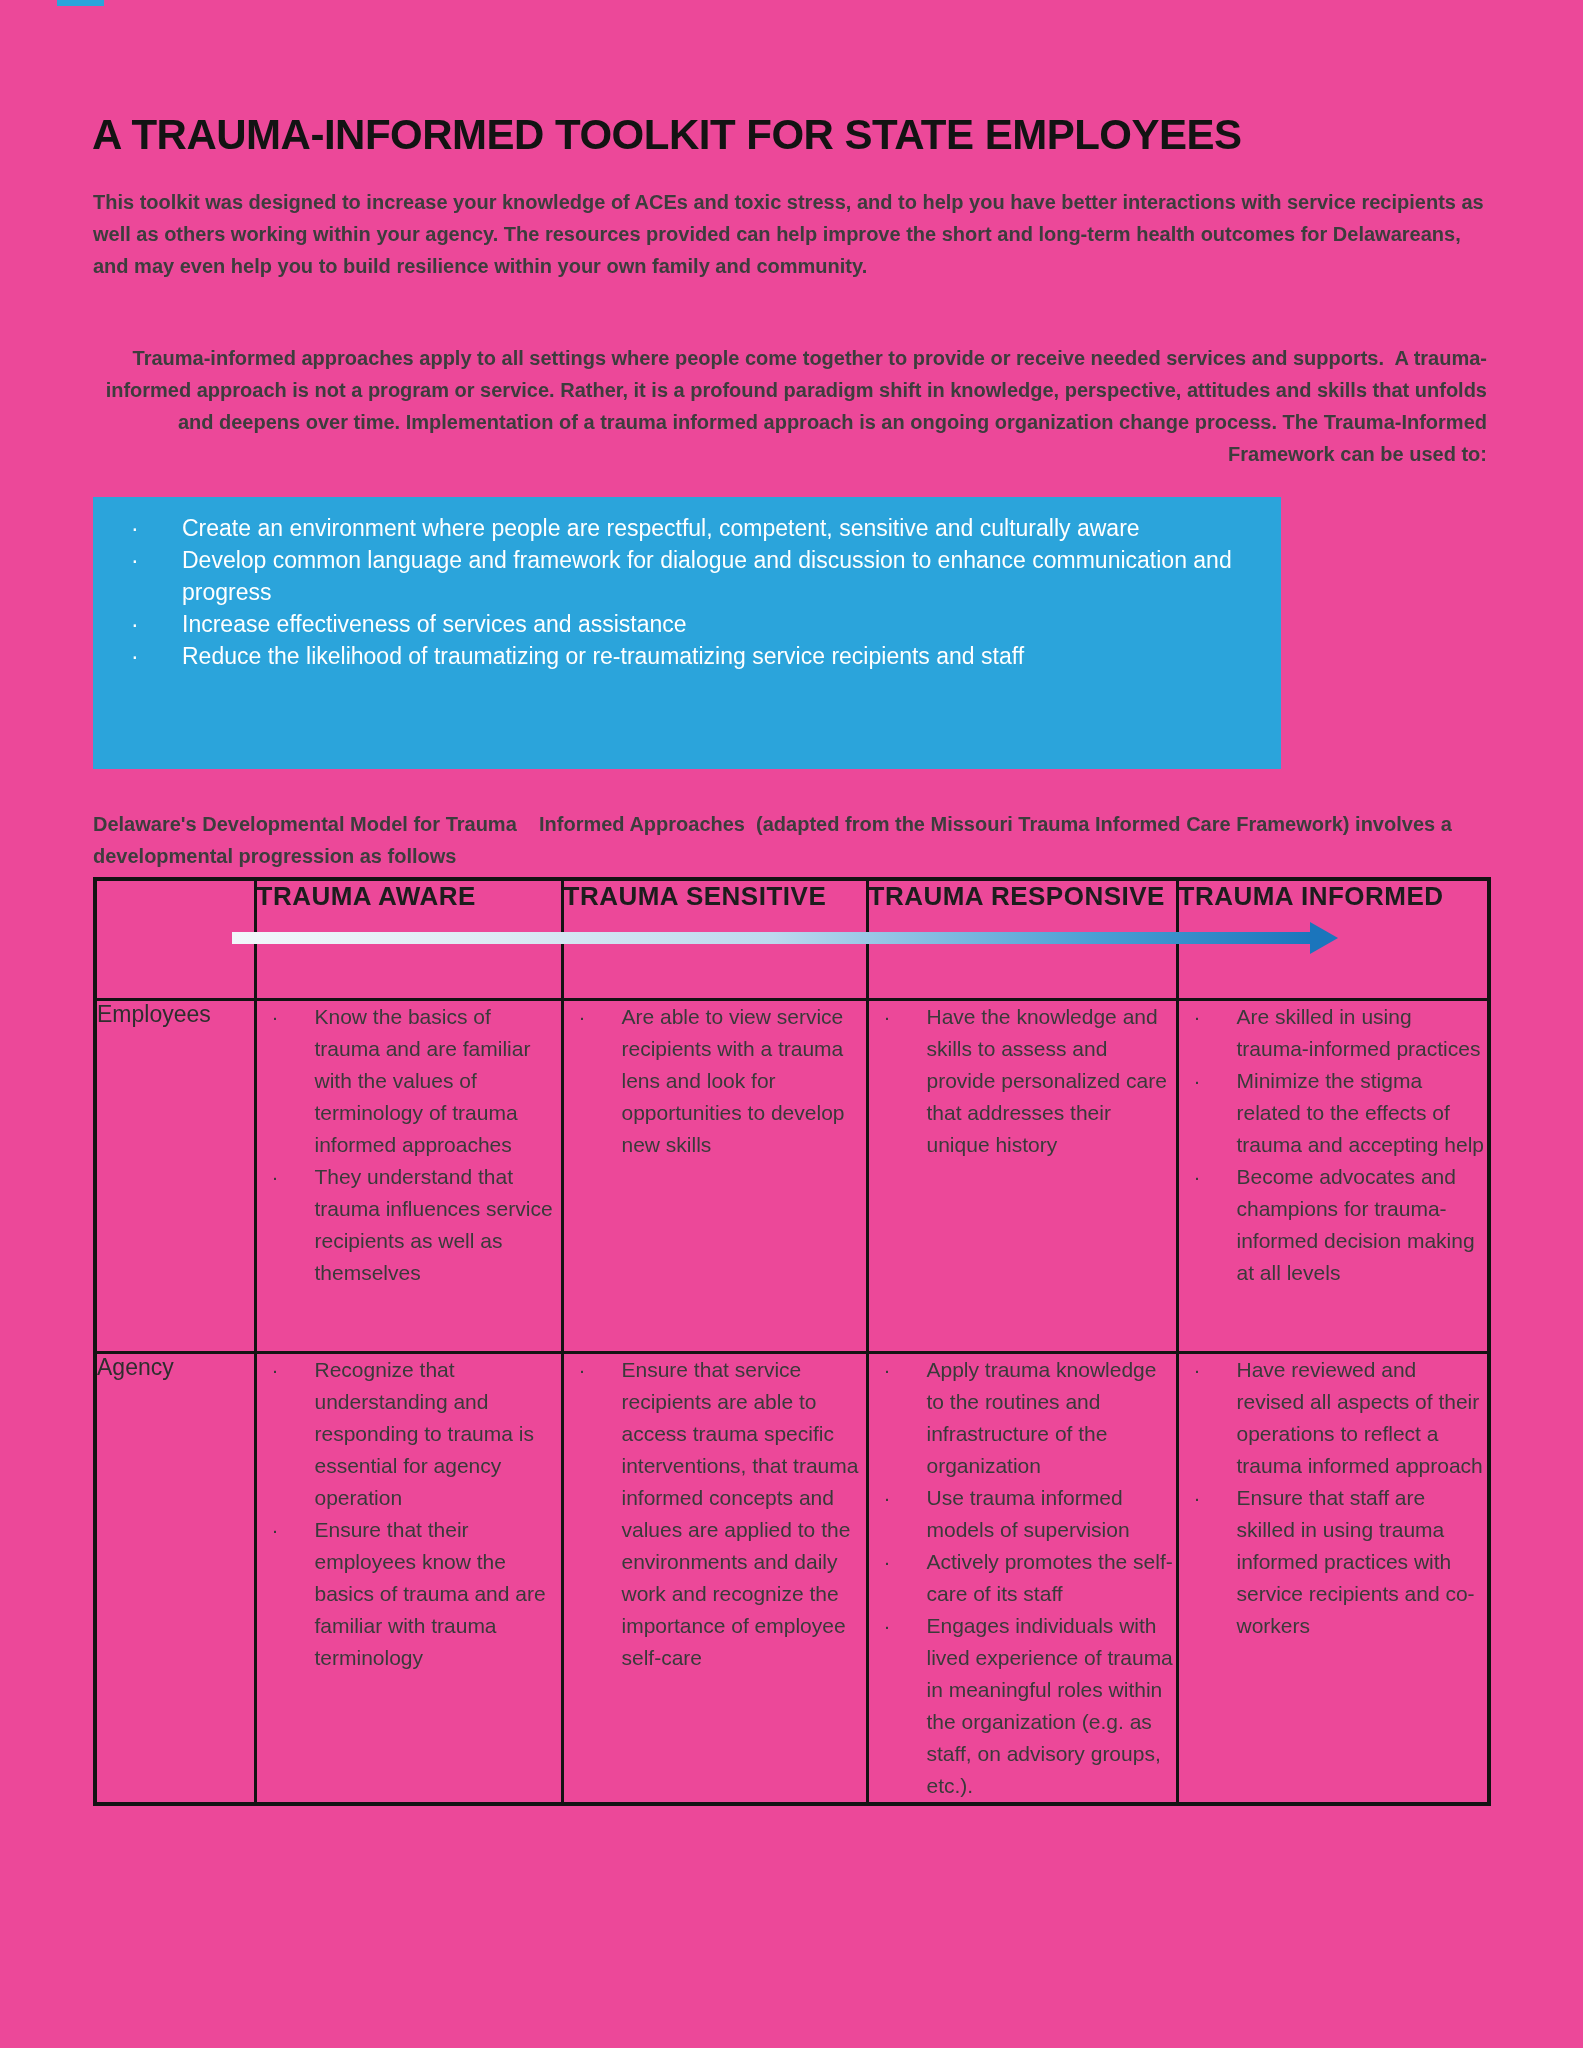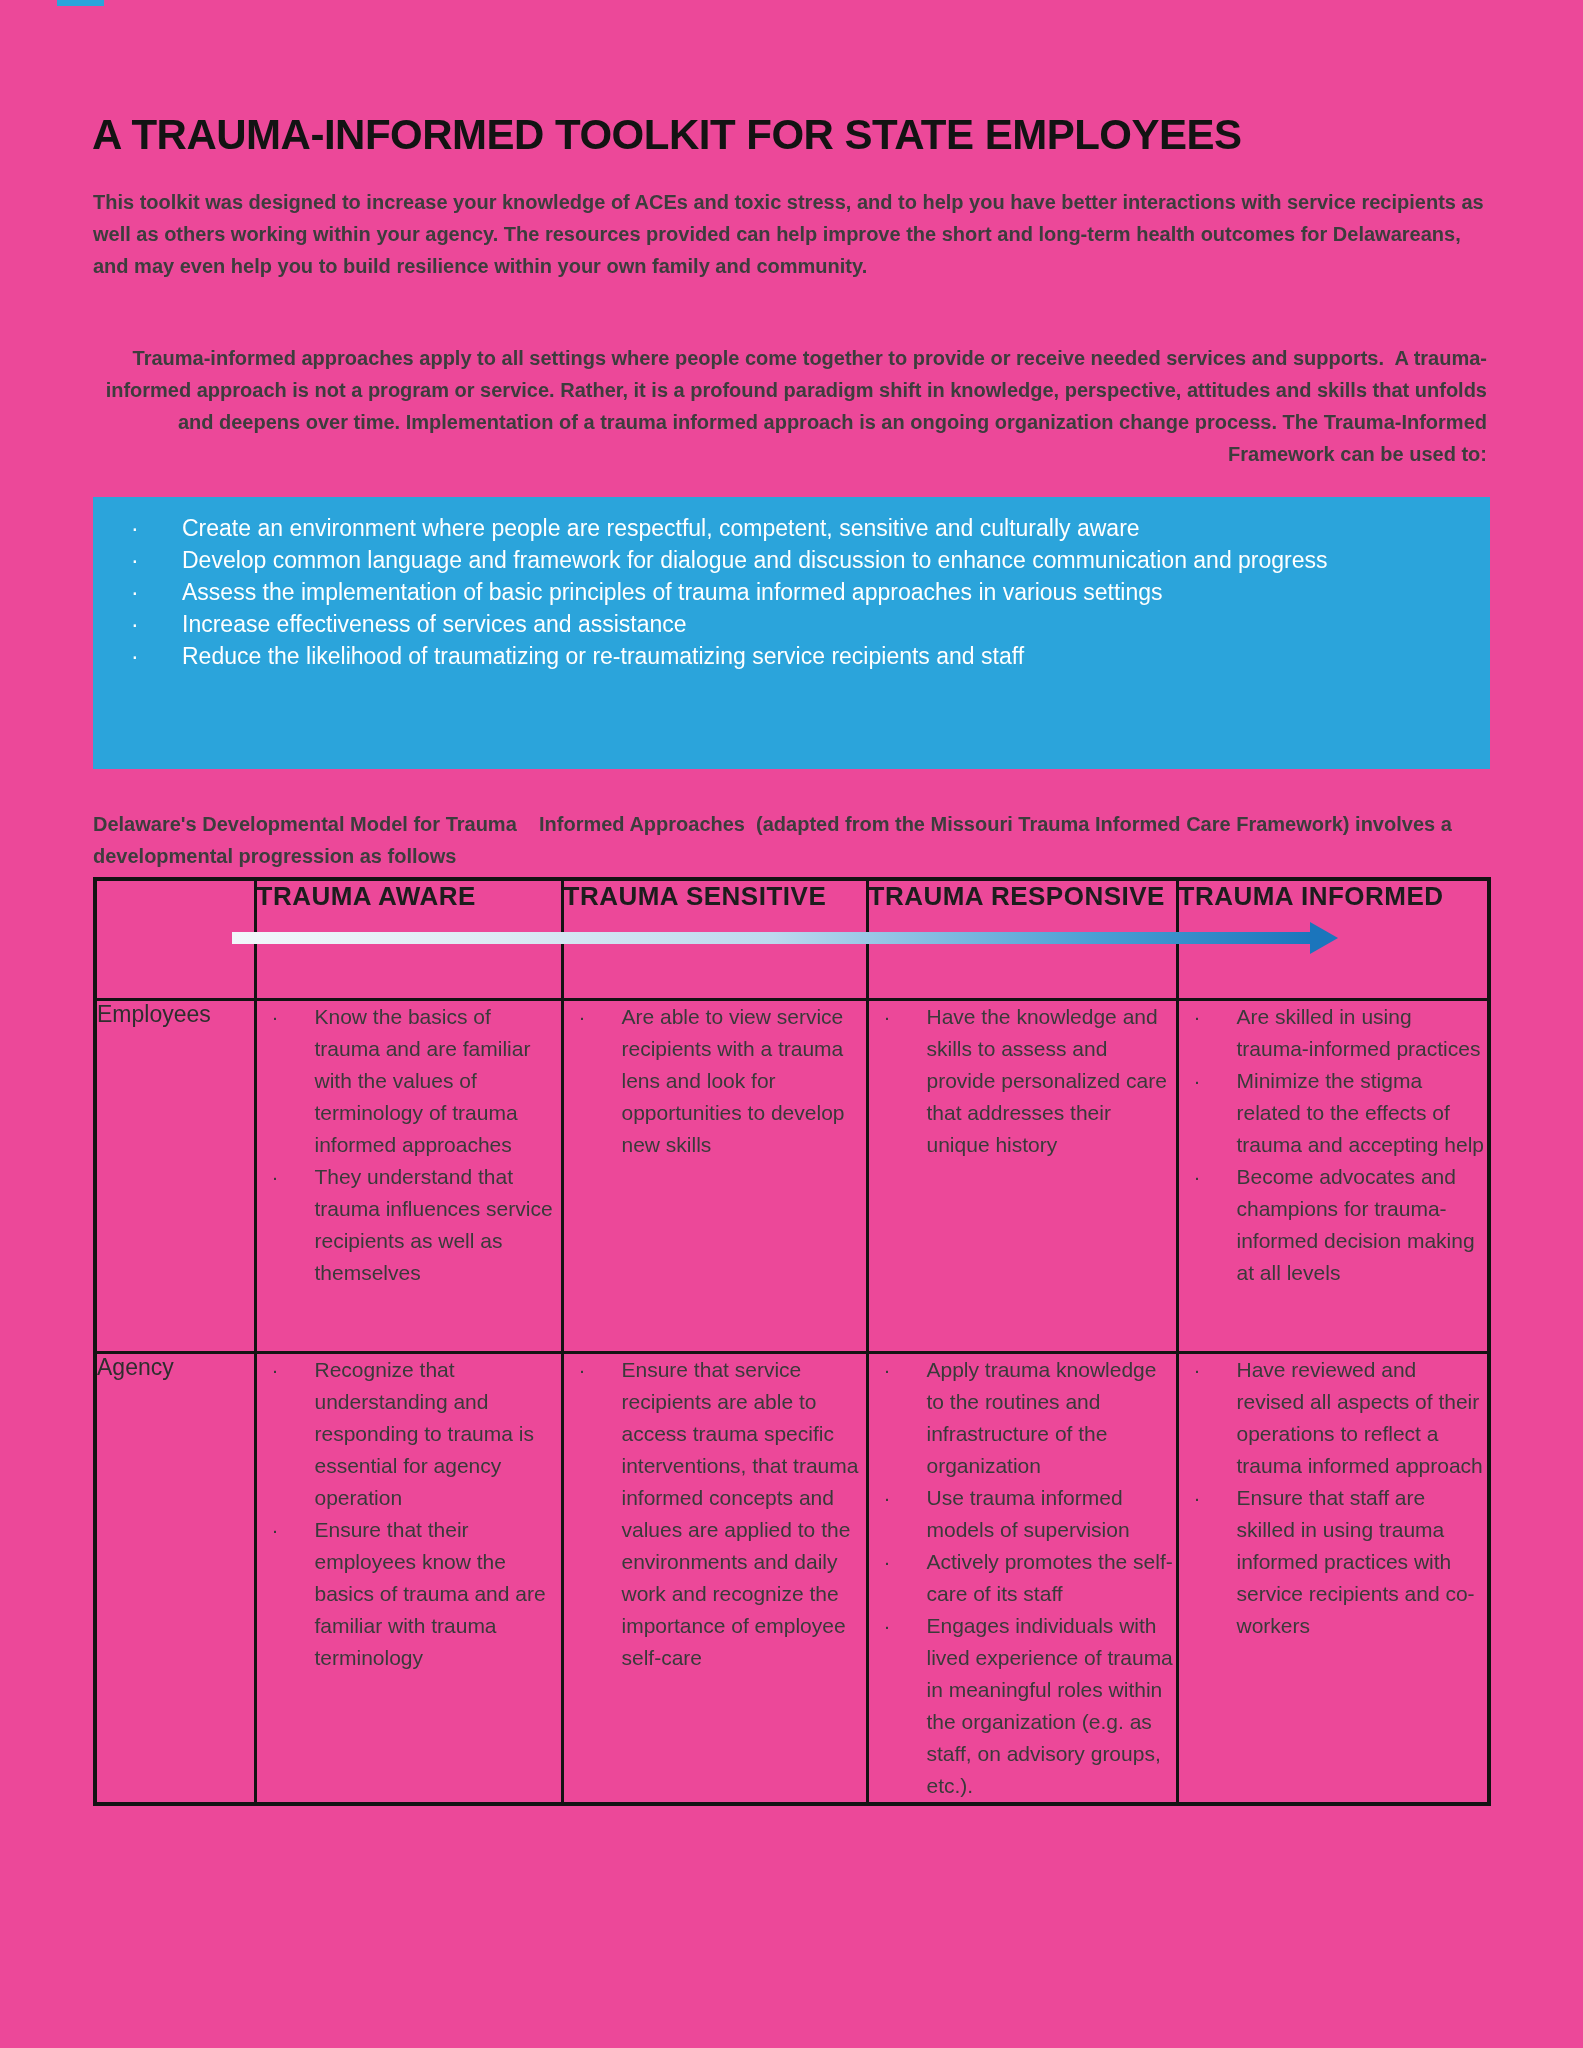--- a/index.html
+++ b/index.html
@@ -23,21 +23,21 @@
   .para{
     position:absolute;left:93px;width:1394px;
     font-size:20px;line-height:32px;color:#3d3d3d;
     white-space:pre-wrap;
     font-weight:bold;
   }
   .para-1{top:166px;}
   .para-2{top:322px;text-align:right;}
   .para-3{top:788px;}
   .highlight-box{
-    position:absolute;left:93px;top:497px;width:1397px;height:272px;
+    position:absolute;left:93px;top:497px;width:1188px;height:272px;
     box-sizing:border-box;
     padding:15px 24px 15px 0;
   }
   .hl-bullet{
     position:relative;
     padding-left:89px;
     font-size:23px;line-height:32px;color:#ffffff;
   }
   .hl-bullet::before{
     content:"\00B7";
@@ -101,21 +101,20 @@
 
   <h1 class="title">A TRAUMA-INFORMED TOOLKIT FOR STATE EMPLOYEES</h1>
 
   <p class="para para-1">This toolkit was designed to increase your knowledge of ACEs and toxic stress, and to help you have better interactions with service recipients as well as others working within your agency. The resources provided can help improve the short and long-term health outcomes for Delawareans, and may even help you to build resilience within your own family and community.</p>
 
   <p class="para para-2">Trauma-informed approaches apply to all settings where people come together to provide or receive needed services and supports.  A trauma-informed approach is not a program or service. Rather, it is a profound paradigm shift in knowledge, perspective, attitudes and skills that unfolds and deepens over time. Implementation of a trauma informed approach is an ongoing organization change process. The Trauma-Informed Framework can be used to:</p>
 
   <div class="highlight-box" style="background-color: rgb(43, 164, 219);">
     <div class="hl-bullet"><span>Create an environment where people are respectful, competent, sensitive and culturally aware</span></div>
     <div class="hl-bullet"><span>Develop common language and framework for dialogue and discussion to enhance communication and progress</span></div>
-    <div class="hl-bullet"><span>Assess the implementation of basic principles of trauma informed approaches in various settings</span></div>
     <div class="hl-bullet"><span>Increase effectiveness of services and assistance</span></div>
     <div class="hl-bullet"><span>Reduce the likelihood of traumatizing or re-traumatizing service recipients and staff</span></div>
   </div>
 
   <p class="para para-3">Delaware's Developmental Model for Trauma    Informed Approaches  (adapted from the Missouri Trauma Informed Care Framework) involves a developmental progression as follows</p>
 
   <table class="framework">
     <colgroup>
       <col style="width:160px">
       <col style="width:307px">

